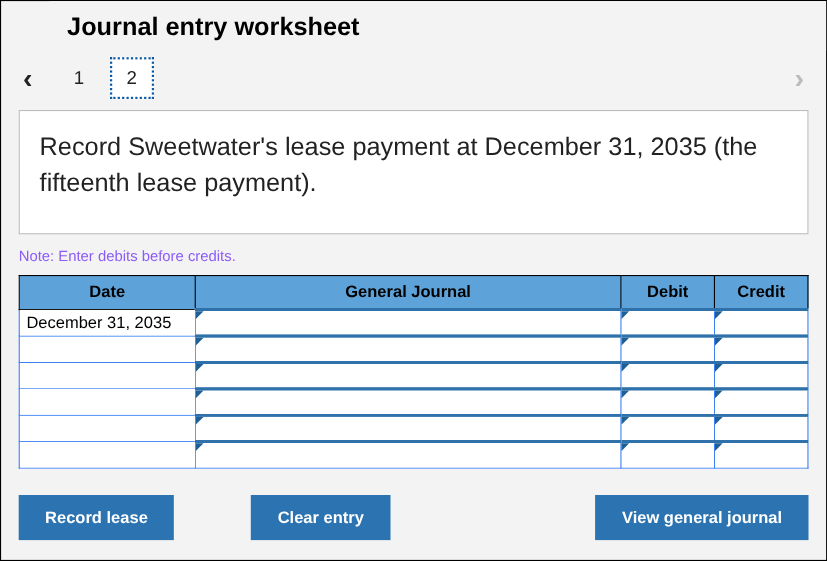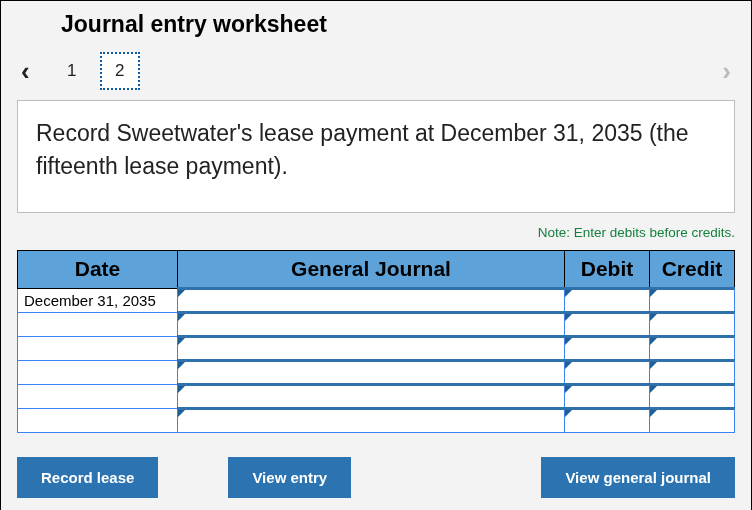--- a/index.html
+++ b/index.html
@@ -62,38 +62,37 @@
   .prompt-box {
     margin: 0 16px 6px 16px;
     background: #fff;
     border: 1px solid #bdbdbd;
     padding: 16px 18px 28px 18px;
     font-size: 23px;
     line-height: 1.45;
     color: #222;
   }
   .note {
-    color: #15803d;
+    color: #8b5cf6;
     font-size: 13.5px;
     padding: 6px 16px 10px 16px;
-    text-align: right;
   }
   .tbl-wrap {
     padding: 0 16px 10px 16px;
   }
   table {
     width: 100%;
     border-collapse: collapse;
     background: #fff;
   }
   thead th {
     background: #5da3da;
     color: #000;
     font-weight: 700;
-    font-size: 21px;
+    font-size: 15px;
     border: 1px solid #000;
     padding: 6px 4px;
     text-align: center;
   }
   tbody td {
     border: 1px solid #3b82f6;
     height: 24px;
     padding: 0;
     background: #fff;
     font-size: 15px;
@@ -206,18 +205,18 @@
           <td><span class="tri"></span><span></span></td>
           <td><span class="tri"></span><span></span></td>
         </tr>
       </tbody>
     </table>
   </div>
 
   <div class="btn-row">
     <button class="btn">Record lease</button>
     <div class="spacer-mid"></div>
-    <button class="btn">View entry</button>
+    <button class="btn">Clear entry</button>
     <div class="spacer-flex"></div>
     <button class="btn">View general journal</button>
   </div>
 
 </div>
 
 </body></html>

